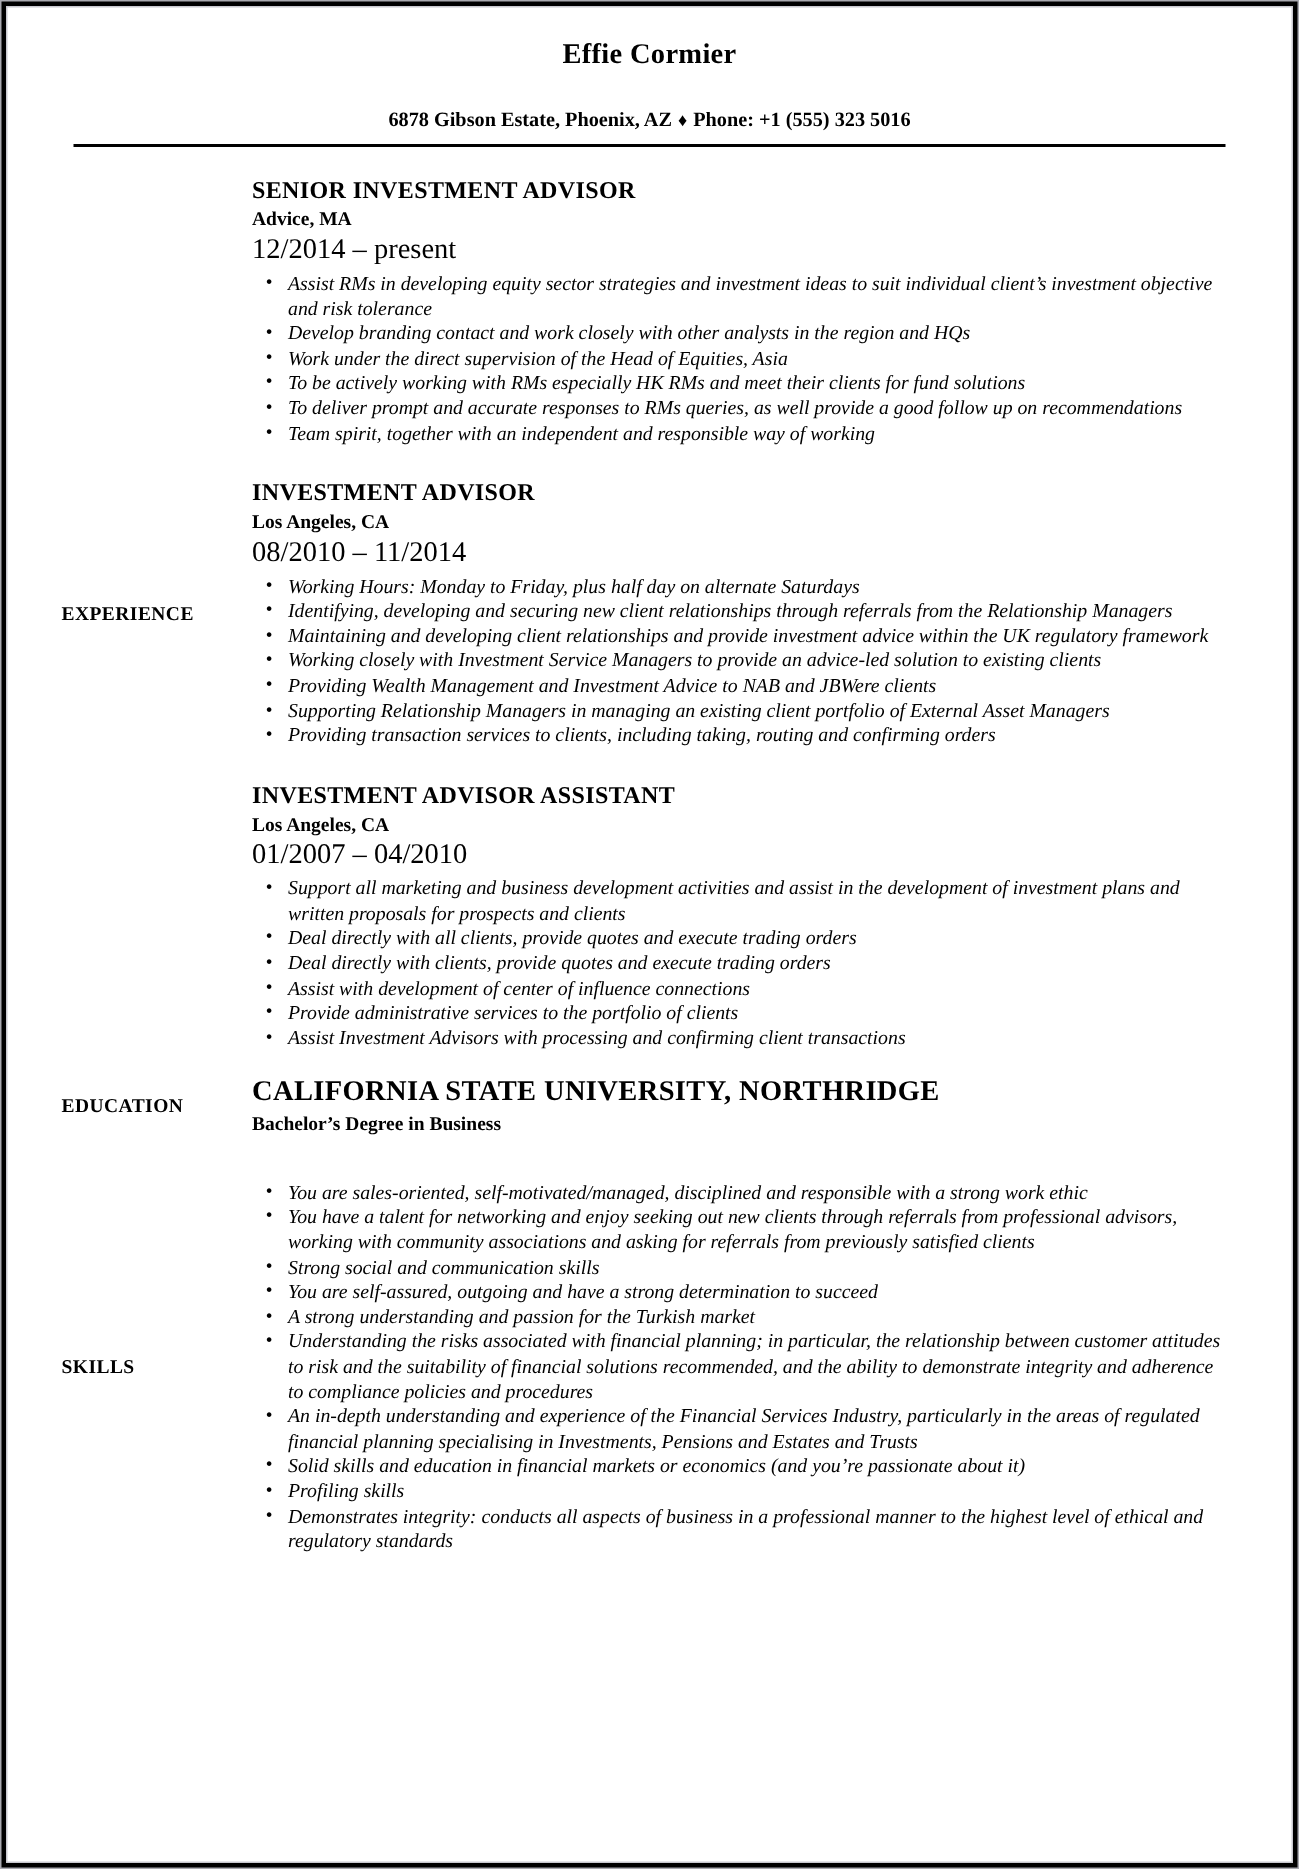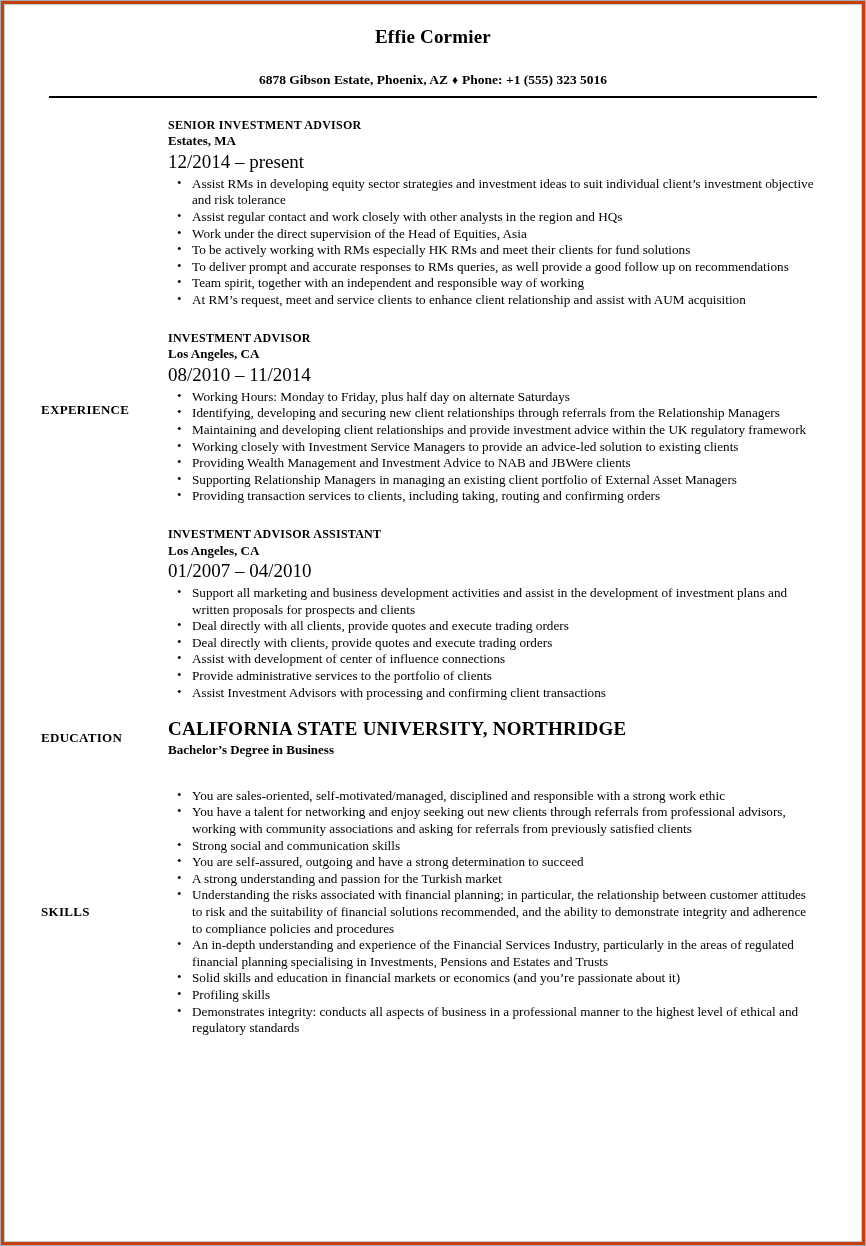--- a/index.html
+++ b/index.html
@@ -10,21 +10,21 @@
   }
   body {
     font-family: "Liberation Serif", "DejaVu Serif", serif;
     color: #000000;
   }
   .page {
     position: relative;
     width: 866px;
     height: 1246px;
     box-sizing: border-box;
-    background: #c2410c;
+    background: #000000;
     border: 1px solid #a9a9b0;
     overflow: hidden;
   }
   .page-inner {
     position: absolute;
     top: 3px;
     left: 3px;
     right: 3px;
     bottom: 3px;
     border: 1px solid #c9c9d0;
@@ -90,21 +90,21 @@
   }
   .section-main {
     flex: 1 1 auto;
     min-width: 0;
   }
 
   .job { margin-bottom: 0; }
   .job + .job { margin-top: 22px; }
 
   .job-title {
-    font-size: 12px;
+    font-size: 16px;
     font-weight: bold;
     letter-spacing: 0.25px;
     line-height: 1.3;
   }
   .job-location {
     font-size: 13px;
     font-weight: bold;
     line-height: 1.3;
   }
   .job-dates {
@@ -117,20 +117,21 @@
     list-style: none;
     margin: 1px 0 0 0;
     padding: 0;
   }
   ul.bullets > li {
     position: relative;
     padding-left: 24px;
     font-size: 13.2px;
     line-height: 16.6px;
     margin: 0;
+    font-style: italic;
   }
   ul.bullets > li::before {
     content: "\2022";
     position: absolute;
     left: 9px;
     top: -1px;
     font-size: 13px;
     line-height: 16.6px;
   }
 
@@ -165,30 +166,29 @@
       </div>
 
       <div class="resume-body">
 
         <div class="section section-experience">
           <div class="section-label">EXPERIENCE</div>
           <div class="section-main">
 
             <div class="job">
               <div class="job-title">SENIOR INVESTMENT ADVISOR</div>
-              <div class="job-location">Estates, MA</div>
+              <div class="job-location">Advice, MA</div>
               <div class="job-dates">12/2014 – present</div>
               <ul class="bullets">
                 <li>Assist RMs in developing equity sector strategies and investment ideas to suit individual client’s investment objective and risk tolerance</li>
-                <li>Assist regular contact and work closely with other analysts in the region and HQs</li>
+                <li>Develop branding contact and work closely with other analysts in the region and HQs</li>
                 <li>Work under the direct supervision of the Head of Equities, Asia</li>
                 <li>To be actively working with RMs especially HK RMs and meet their clients for fund solutions</li>
                 <li>To deliver prompt and accurate responses to RMs queries, as well provide a good follow up on recommendations</li>
                 <li>Team spirit, together with an independent and responsible way of working</li>
-                <li>At RM’s request, meet and service clients to enhance client relationship and assist with AUM acquisition</li>
               </ul>
             </div>
 
             <div class="job">
               <div class="job-title">INVESTMENT ADVISOR</div>
               <div class="job-location">Los Angeles, CA</div>
               <div class="job-dates">08/2010 – 11/2014</div>
               <ul class="bullets">
                 <li>Working Hours: Monday to Friday, plus half day on alternate Saturdays</li>
                 <li>Identifying, developing and securing new client relationships through referrals from the Relationship Managers</li>

